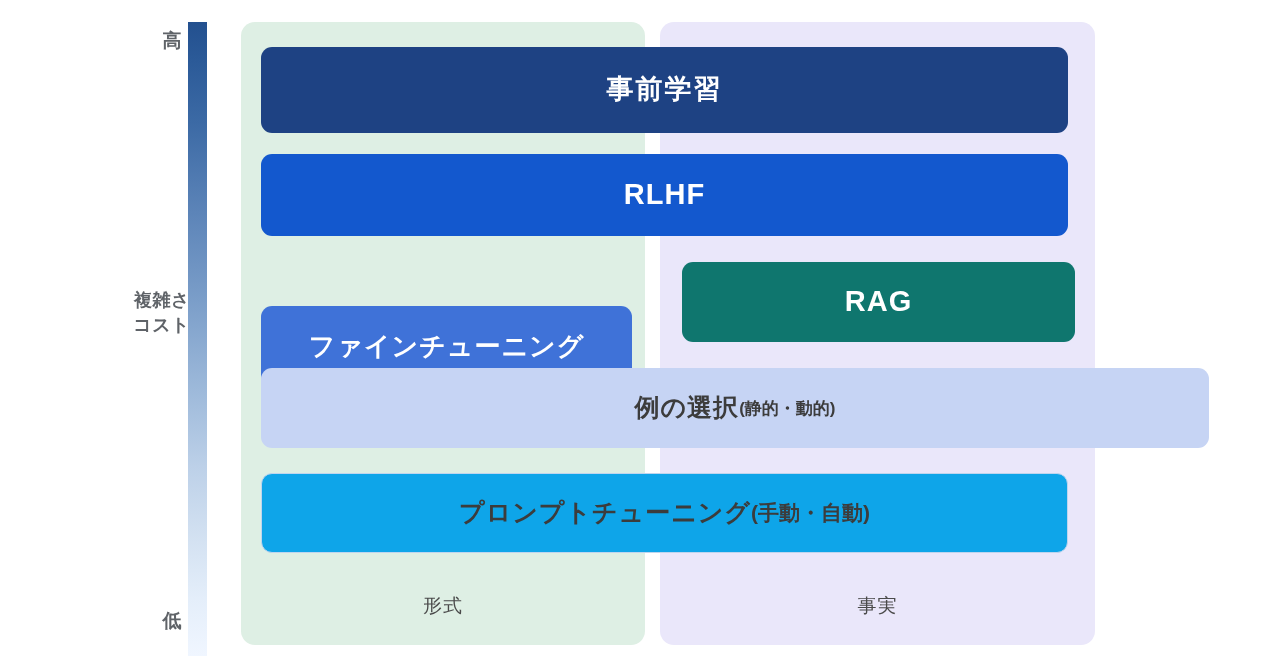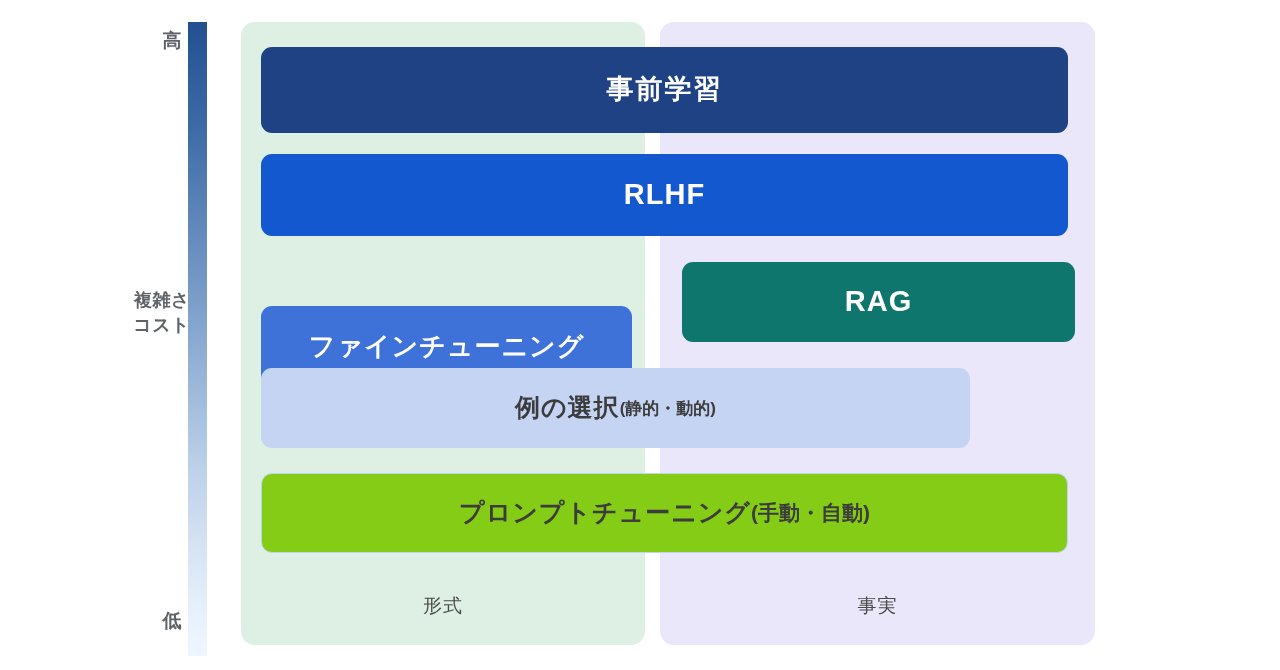--- a/index.html
+++ b/index.html
@@ -136,30 +136,30 @@
   #bar-finetuning .bar-label { color: #ffffff; font-size: 26px; letter-spacing: 1px; }
 
   #bar-rag {
     left: 682px; top: 262px; width: 393px; height: 80px;
     background: #0f766e;
   }
   #bar-rag .bar-label { color: #ffffff; font-size: 29px; letter-spacing: 1px; }
 
   
   #bar-example-selection {
-    left: 261px; top: 368px; width: 709px; height: 80px;
+    left: 261px; top: 368px; width: 948px; height: 80px;
     background: #c6d4f4;
   }
   #bar-example-selection .bar-label { color: #3c3c3c; font-size: 25px; letter-spacing: 1px; }
   #bar-example-selection .bar-sub   { color: #3c3c3c; font-size: 17px; }
 
   
   #bar-prompt-tuning {
     left: 261px; top: 473px; width: 807px; height: 80px;
-    background: #84cc16;
+    background: #0ea5e9;
     border: 1.5px solid #bfd5ee;
   }
   #bar-prompt-tuning .bar-label { color: #3c3c3c; font-size: 25px; letter-spacing: 1px; }
   #bar-prompt-tuning .bar-sub   { color: #3c3c3c; font-size: 21px; }
 </style>
 </head>
 <body>
 
 <div id="stage">
 

